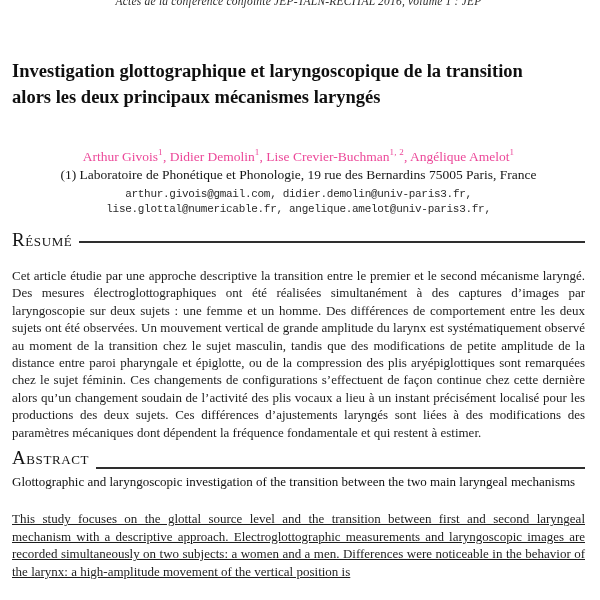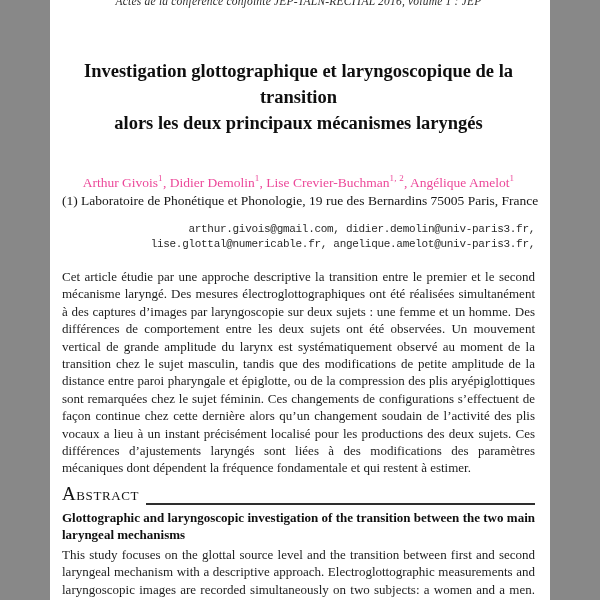--- a/index.html
+++ b/index.html
@@ -1,62 +1,62 @@
 <!DOCTYPE html>
 <html><head>
 <meta charset="utf-8">
 <style>
   html,body { margin:0; padding:0; background:#888; }
   .page {
-    width:500px; height:600px; margin:0 auto; background:#ffffff;
+    width:600px; height:600px; margin:0 auto; background:#ffffff;
     overflow:hidden; position:relative; box-sizing:border-box;
     padding:0 15px 0 12px;
     font-family:"Liberation Serif", serif; color:#1e1e1e;
   }
   .running-header {
     margin-top:-5px; text-align:center; font-style:italic;
     font-size:11.5px; line-height:13px; letter-spacing:0.2px; color:#2a2a2a;
     white-space:nowrap;
   }
   .title {
-    margin-top:50px; text-align:center; font-weight:bold;
+    margin-top:50px; text-align:left; font-weight:bold;
     font-size:18.5px; line-height:26px; color:#0f0f0f;
   }
   .title span { display:block; }
   .authors {
     margin-top:33px; text-align:center; font-size:13.5px; color:#ec4899;
     line-height:18px; white-space:nowrap;
   }
   .authors sup { font-size:9px; letter-spacing:0.3px; }
   .affiliations { text-align:center; font-size:13.5px; line-height:18.5px; color:#161616; }
   .affiliations div { white-space:nowrap;text-align:center; }
   .emails {
-    margin-top:12px; text-align:right;
+    margin-top:3px; text-align:center;
     font-family:"Liberation Mono", monospace;
     font-size:11px; line-height:15px; letter-spacing:-0.3px; color:#2a2a2a;
     white-space:nowrap;
   }
   .section-heading {
     display:flex; align-items:center; margin-top:12px;
     font-variant:small-caps; font-size:19px; line-height:22px;
     letter-spacing:0.6px; color:#141414;
   }
   .section-heading .rule {
     flex:1; height:2px; background:#2e2e2e; margin-left:7px; margin-top:3px;
   }
   .para {
     margin-top:16px; text-align:justify;
     font-size:13px; line-height:17.4px; color:#1d1d1d;
   }
   .section-heading.abstract { margin-top:6px;align-items:flex-end; }
   .abstract-subtitle {
-    margin-top:4px; text-align:justify; font-weight:bold;
+    margin-top:4px; text-align:justify; font-weight:normal;
     font-size:13px; line-height:17.4px; color:#101010;
   }
-  .abstract-para { margin-top:2px; }
+  .abstract-para { margin-top:20px;text-decoration:underline; }
 </style>
 </head>
 <body>
 
 <div class="page">
 
   <div class="running-header">Actes de la conférence conjointe JEP-TALN-RECITAL 2016, volume 1 : JEP</div>
 
   <div class="title">
     <span>Investigation glottographique et laryngoscopique de la transition</span>
@@ -72,20 +72,24 @@
 
   <div class="affiliations">
     <div>(1) Laboratoire de Phonétique et Phonologie, 19 rue des Bernardins 75005 Paris, France</div>
   </div>
 
   <div class="emails">
     <div>arthur.givois@gmail.com, didier.demolin@univ-paris3.fr,</div>
     <div>lise.glottal@numericable.fr, angelique.amelot@univ-paris3.fr,</div>
   </div>
 
+  <div class="section-heading">
+    <span>Résumé</span>
+    <span class="rule"></span>
+  </div>
 
   <div class="para">Cet article étudie par une approche descriptive la transition entre le premier et le second mécanisme laryngé. Des mesures électroglottographiques ont été réalisées simultanément à des captures d’images par laryngoscopie sur deux sujets : une femme et un homme. Des différences de comportement entre les deux sujets ont été observées. Un mouvement vertical de grande amplitude du larynx est systématiquement observé au moment de la transition chez le sujet masculin, tandis que des modifications de petite amplitude de la distance entre paroi pharyngale et épiglotte, ou de la compression des plis aryépiglottiques sont remarquées chez le sujet féminin. Ces changements de configurations s’effectuent de façon continue chez cette dernière alors qu’un changement soudain de l’activité des plis vocaux a lieu à un instant précisément localisé pour les productions des deux sujets. Ces différences d’ajustements laryngés sont liées à des modifications des paramètres mécaniques dont dépendent la fréquence fondamentale et qui restent à estimer.</div>
 
   <div class="section-heading abstract">
     <span>Abstract</span>
     <span class="rule"></span>
   </div>
 
   <div class="abstract-subtitle">Glottographic and laryngoscopic investigation of the transition between the two main laryngeal mechanisms</div>
 

